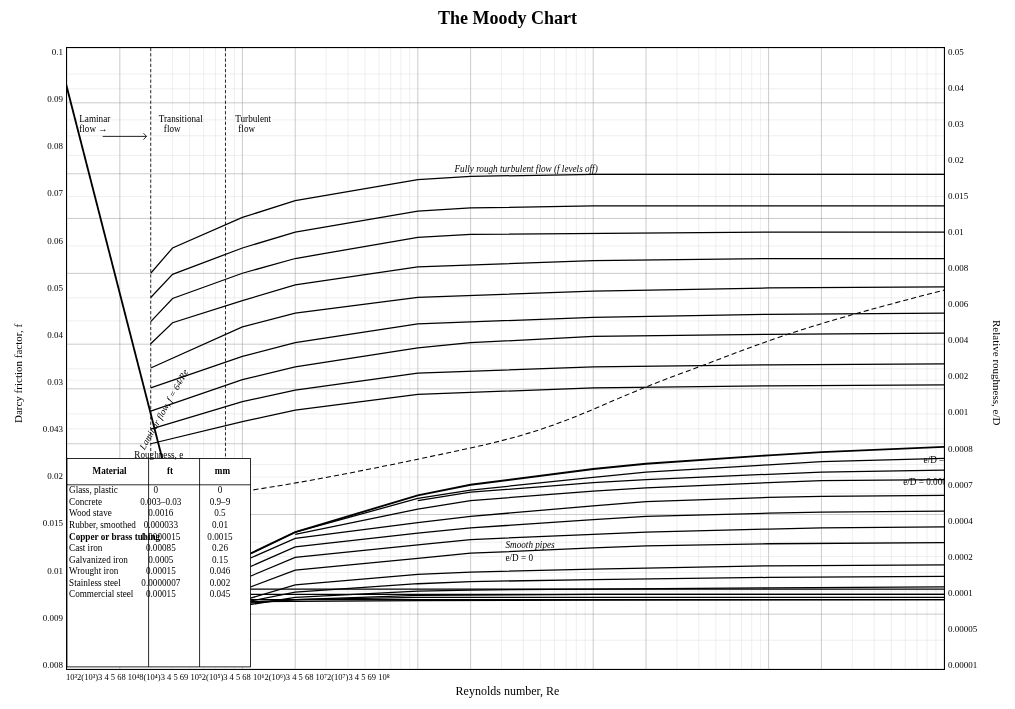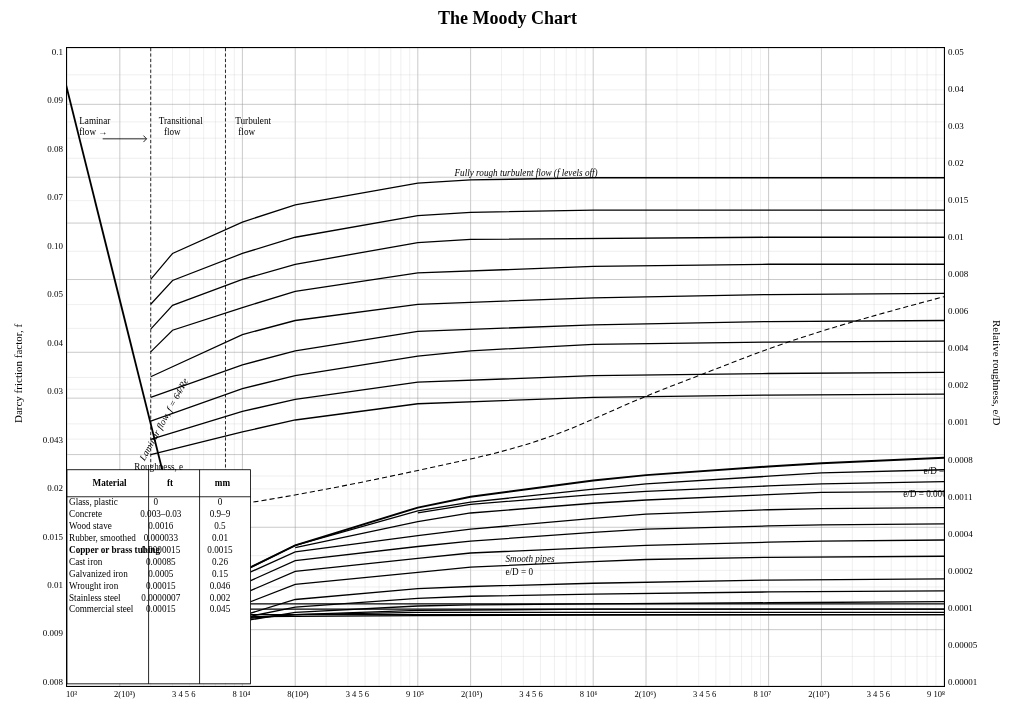--- a/index.html
+++ b/index.html
@@ -109,21 +109,21 @@
   <div class="y-axis-label-left">Darcy friction factor, f</div>
 
   <div class="chart-with-axes">
     <div class="chart-inner">
 
       <div class="y-ticks-left">
         <span>0.1</span>
         <span>0.09</span>
         <span>0.08</span>
         <span>0.07</span>
-        <span>0.10</span>
+        <span>0.06</span>
         <span>0.05</span>
         <span>0.04</span>
         <span>0.03</span>
         <span>0.043</span>
         <span>0.02</span>
         <span>0.015</span>
         <span>0.01</span>
         <span>0.009</span>
         <span>0.008</span>
       </div>
@@ -604,47 +604,48 @@
         <span>0.03</span>
         <span>0.02</span>
         <span>0.015</span>
         <span>0.01</span>
         <span>0.008</span>
         <span>0.006</span>
         <span>0.004</span>
         <span>0.002</span>
         <span>0.001</span>
         <span>0.0008</span>
-        <span>0.0011</span>
+        <span>0.0007</span>
         <span>0.0004</span>
         <span>0.0002</span>
         <span>0.0001</span>
         <span>0.00005</span>
         <span>0.00001</span>
       </div>
 
     </div>
 
-    <div style="display:flex; flex-direction:row; padding-left:38px; padding-right:42px; font-size:8.5px; justify-content:space-between; margin-top:2px;">
+    <div style="display:flex; flex-direction:row; padding-left:38px; padding-right:42px; font-size:8.5px; justify-content:flex-start; margin-top:2px;">
       <span>10³</span>
       <span>2(10³)</span>
       <span>3  4 5 6</span>
       <span>8  10⁴</span>
       <span>8(10⁴)</span>
       <span>3  4 5 6</span>
       <span>9  10⁵</span>
       <span>2(10⁵)</span>
       <span>3  4 5 6</span>
       <span>8  10⁶</span>
       <span>2(10⁶)</span>
       <span>3  4 5 6</span>
       <span>8  10⁷</span>
       <span>2(10⁷)</span>
       <span>3  4 5 6</span>
       <span>9  10⁸</span>
     </div>
 
+    <div class="x-axis-label">Reynolds number, Re</div>
 
   </div>
 
   <div class="y-axis-label-right">Relative roughness, e/D</div>
 
 </div>
 
 </body></html>

